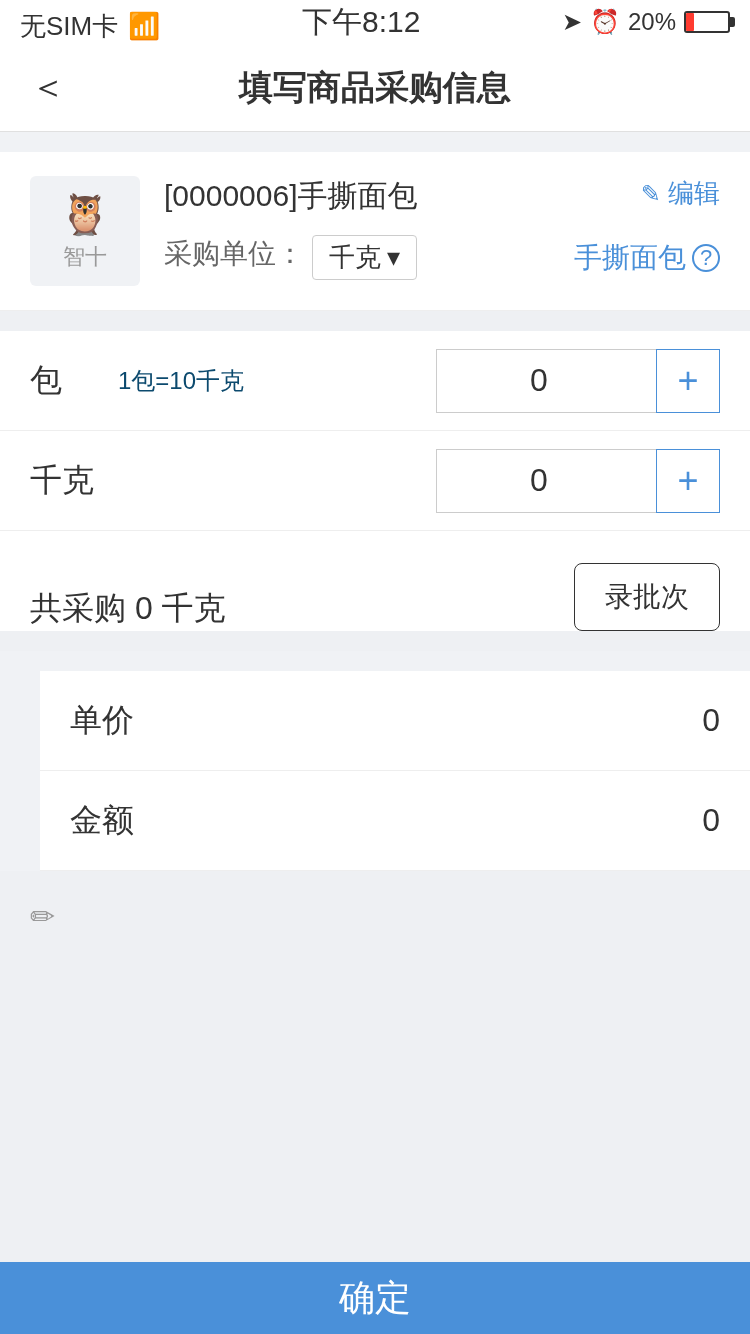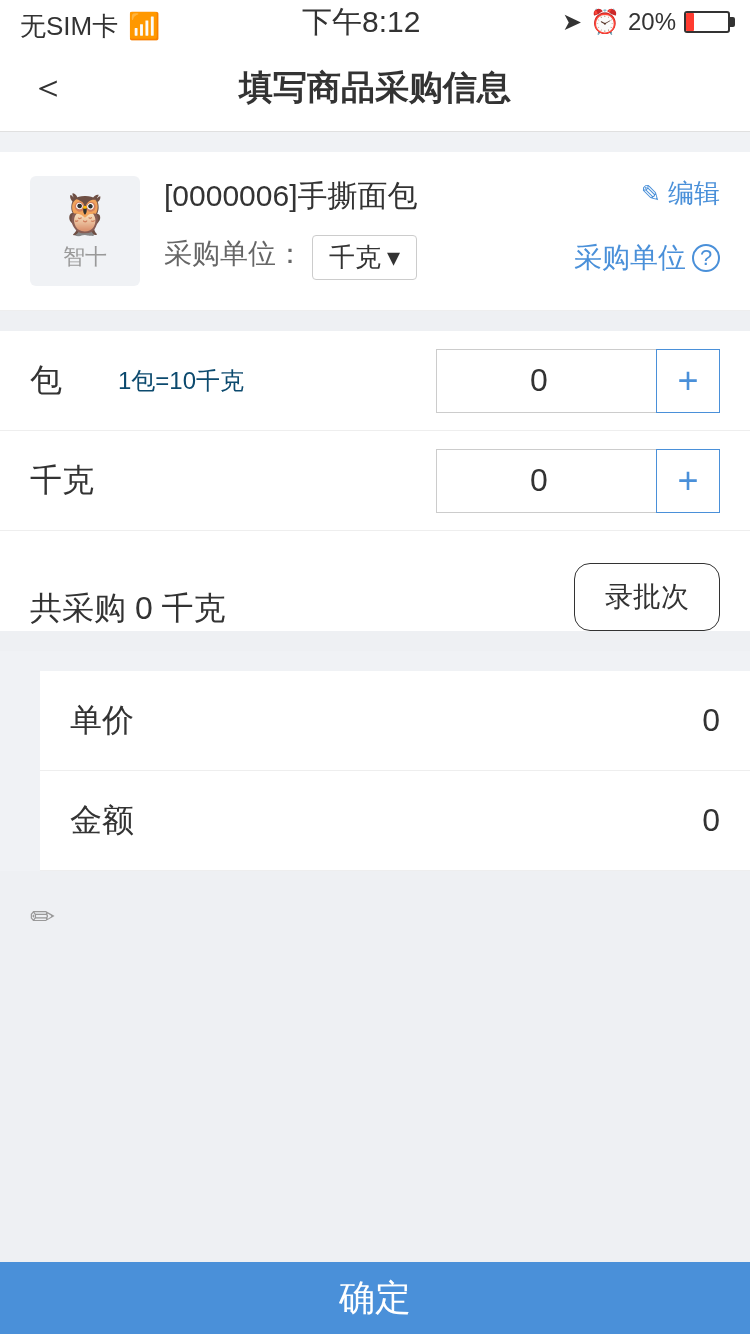--- a/index.html
+++ b/index.html
@@ -239,21 +239,21 @@
       font-size: 32px;
       color: #333;
     }
     .batch-btn {
       margin-left: auto;
       border: 1px solid #333;
       background: #fff;
       font-size: 28px;
       color: #333;
       padding: 14px 30px;
-      border-radius: 16px;
+      border-radius: 8px;
       cursor: pointer;
     }
 
     
     .info-section {
       background: #fff;
       margin-top: 20px;
       margin-left: 40px;
     }
     .info-row {
@@ -368,21 +368,21 @@
         </div>
         <div class="product-unit-row">
           <div class="unit-label">
             <span>采购单位：</span>
             <div class="unit-select">
               <span>千克</span>
               <span>▾</span>
             </div>
           </div>
           <div class="price-ref">
-            <span>采购单位</span>
+            <span>手撕面包</span>
             <div class="price-ref-q">?</div>
           </div>
         </div>
       </div>
     </div>
 
     <div class="section-divider"></div>
 
     <div class="input-section">
 

